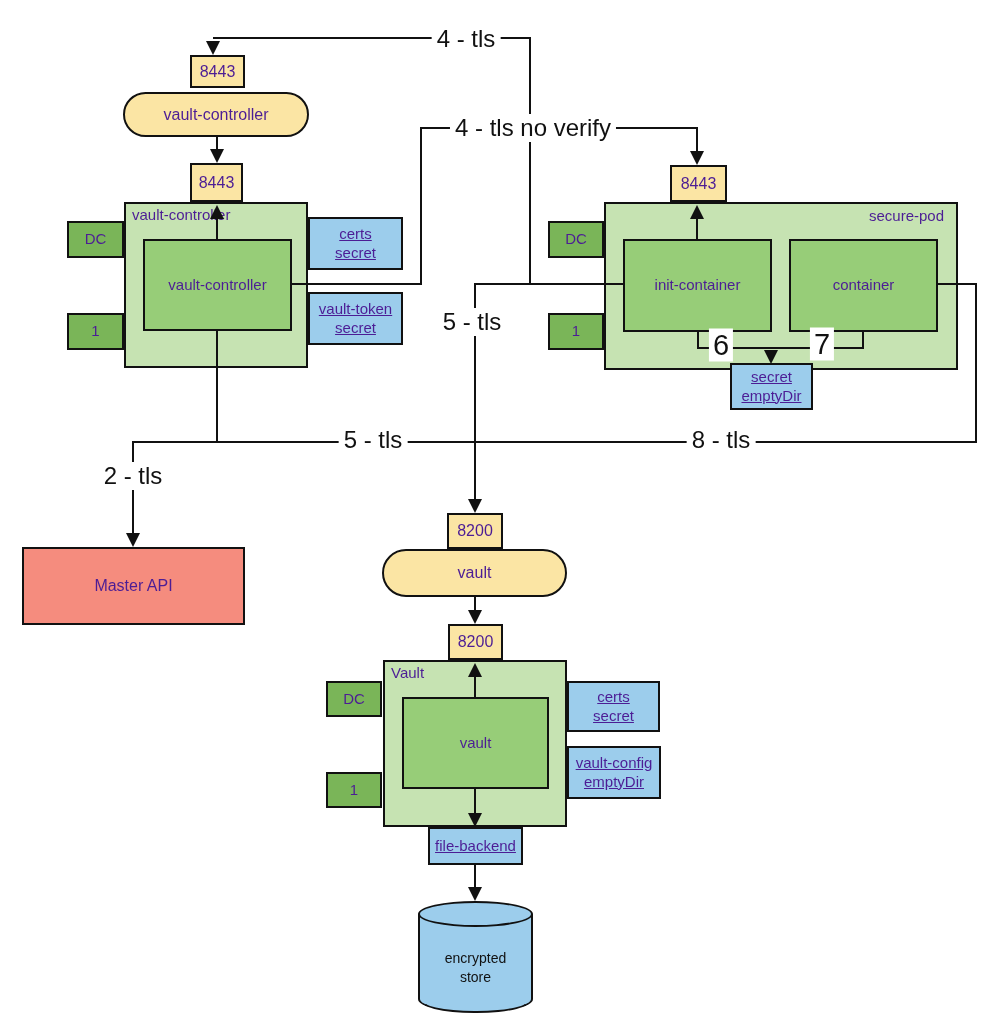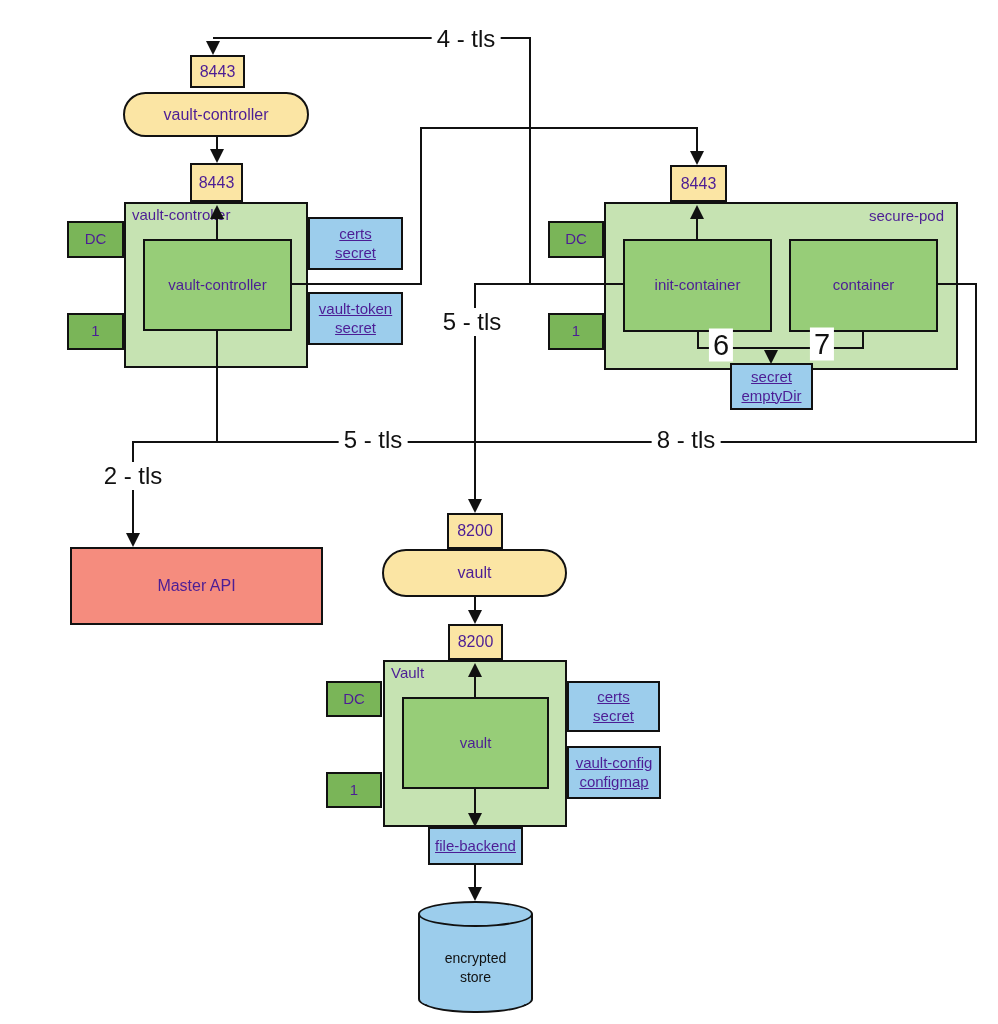--- a/index.html
+++ b/index.html
@@ -66,36 +66,36 @@
   <div class="node pod" style="left:604px;top:202px;width:354px;height:168px;">
     <span class="pod-title" style="left:0;right:12px;top:3px;text-align:right;">secure-pod</span>
   </div>
   <div class="node ctr" style="left:789px;top:239px;width:149px;height:93px;">container</div>
   <div class="node ctr" style="left:623px;top:239px;width:149px;height:93px;">init-container</div>
   <div class="node tab" style="left:548px;top:221px;width:56px;height:37px;">DC</div>
   <div class="node tab" style="left:548px;top:313px;width:56px;height:37px;">1</div>
   <div class="node blue" style="left:730px;top:363px;width:83px;height:47px;">secret
 emptyDir</div>
 
-  <div class="node red" style="left:22px;top:547px;width:253px;height:78px;margin-left:48px;">Master API</div>
+  <div class="node red" style="left:22px;top:547px;width:223px;height:78px;">Master API</div>
 
   <div class="node yellow port" style="left:447px;top:513px;width:56px;height:36px;">8200</div>
   <div class="node pill" style="left:382px;top:549px;width:185px;height:48px;">vault</div>
   <div class="node yellow port" style="left:448px;top:624px;width:55px;height:36px;">8200</div>
 
   <div class="node pod" style="left:383px;top:660px;width:184px;height:167px;">
     <span class="pod-title" style="left:6px;top:2px;">Vault</span>
   </div>
   <div class="node ctr" style="left:402px;top:697px;width:147px;height:92px;">vault</div>
   <div class="node tab" style="left:326px;top:681px;width:56px;height:36px;">DC</div>
   <div class="node tab" style="left:326px;top:772px;width:56px;height:36px;">1</div>
   <div class="node blue" style="left:567px;top:681px;width:93px;height:51px;">certs
 secret</div>
   <div class="node blue" style="left:567px;top:746px;width:94px;height:53px;">vault-config
-configmap</div>
+emptyDir</div>
   <div class="node blue" style="left:428px;top:827px;width:95px;height:38px;">file-backend</div>
 
   <div class="cyl" style="left:418px;top:901px;width:115px;height:112px;">
     <div class="cyl-body">encrypted
 store</div>
     <div class="cyl-top"></div>
   </div>
 
   <div class="hline" style="left:213px;top:37px;width:318px;"></div>
   <div class="vline" style="left:529px;top:37px;height:248px;"></div>
@@ -139,18 +139,19 @@
   <div class="arr-u" style="left:468px;top:663px;"></div>
   <div class="vline" style="left:474px;top:675px;height:24px;"></div>
   <div class="vline" style="left:474px;top:789px;height:26px;"></div>
   <div class="arr-d" style="left:468px;top:813px;"></div>
   <div class="vline" style="left:474px;top:865px;height:24px;"></div>
   <div class="arr-d" style="left:468px;top:887px;"></div>
 
   <div class="elabel" style="left:466px;top:39px;">4 - tls</div>
   <div class="elabel" style="left:133px;top:476px;">2 - tls</div>
   <div class="elabel" style="left:373px;top:440px;">5 - tls</div>
+  <div class="elabel" style="left:533px;top:128px;">4 - tls no verify</div>
   <div class="elabel" style="left:472px;top:322px;">5 - tls</div>
   <div class="elabel num" style="left:721px;top:345px;">6</div>
   <div class="elabel num" style="left:822px;top:344px;">7</div>
-  <div class="elabel" style="left:686px;top:440px;">8 - tls</div>
+  <div class="elabel" style="left:721px;top:440px;">8 - tls</div>
 
 </div>
 
 </body></html>

